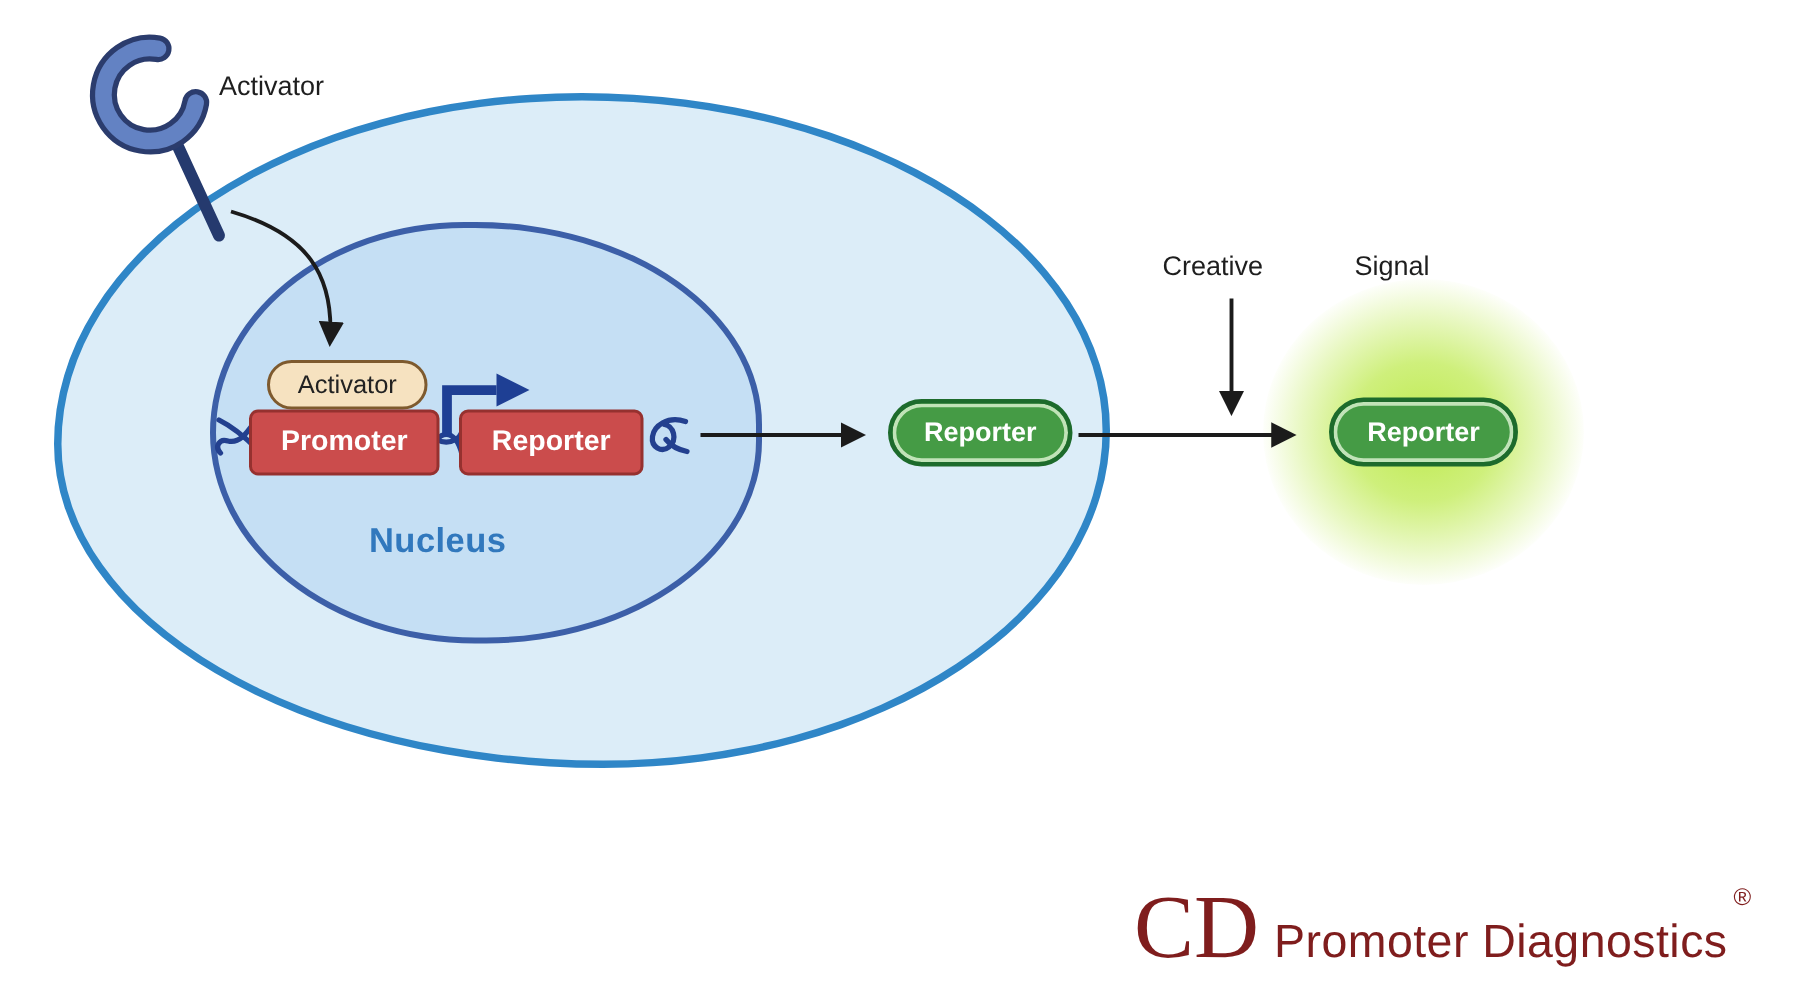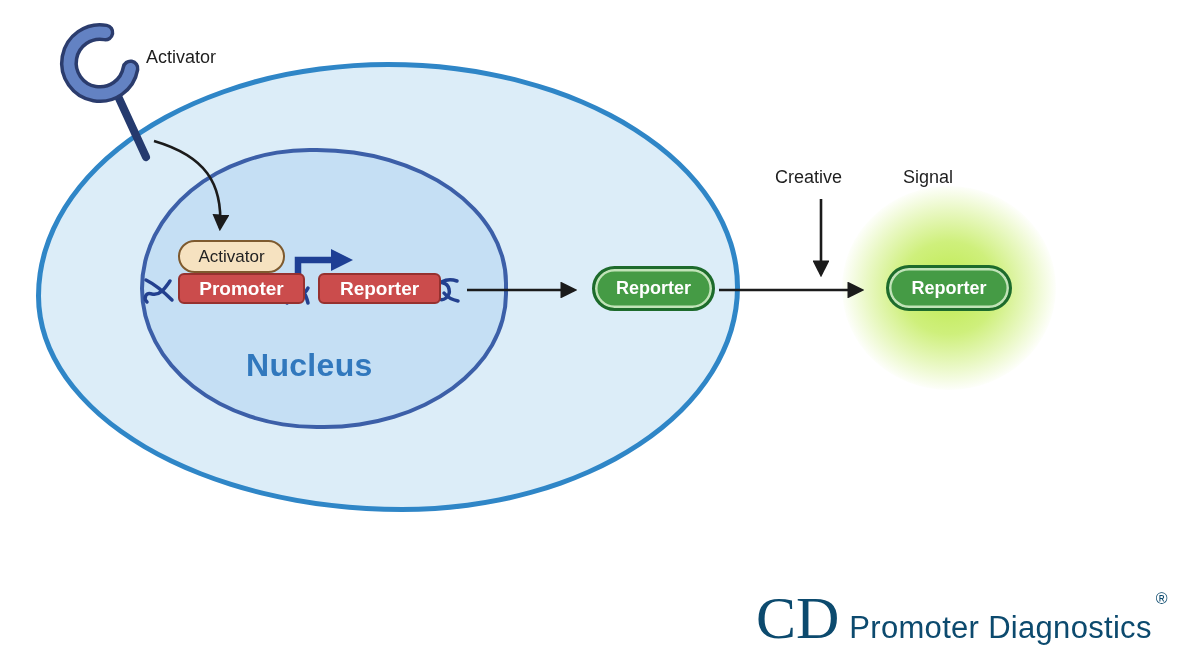--- a/index.html
+++ b/index.html
@@ -25,21 +25,21 @@
   .nucleus {
     left: 140px; top: 148px;
     width: 368px; height: 281px;
     background: #c5dff4;
     border: 4px solid #3c5fa8;
     border-radius: 47% 53% 51% 49% / 51% 49% 49% 51%;
     box-sizing: border-box;
   }
   .nucleus-label {
     left: 246px; top: 347px;
-    font-size: 32px; font-weight: bold;
+    font-size: 23px; font-weight: bold;
     color: #3178bd;
     letter-spacing: 0.3px;
   }
 
   
   .plain-label {
     color: #1e1e1e;
     font-size: 18px;
     white-space: nowrap;
   }
@@ -55,25 +55,25 @@
   }
   .activator {
     left: 178px; top: 240px;
     width: 107px; height: 33px;
     background: #f6e2c0;
     border: 2.5px solid #7e5a2e;
     border-radius: 17px;
     font-size: 17px; font-weight: 500; color: #222222; text-align: right;
   }
   .gene {
-    width: 127px; height: 31px;
+    width: 127px; height: 44px;
     background: #cb4c4c;
     border: 2.5px solid #96312f;
     border-radius: 6px;
-    color: #ffffff; font-size: 19px; font-weight: bold; margin-left: 12px;
+    color: #ffffff; font-size: 19px; font-weight: bold;
   }
   .gene-promoter { left: 166px; top: 273px; }
   .gene-reporter { left: 306px; top: 273px; width: 123px; }
   .reporter-protein {
     width: 123px; height: 45px;
     background: #459b45;
     border: 3px solid #1d6b2c;
     border-radius: 23px;
     box-shadow: inset 0 0 0 2.5px rgba(215, 240, 205, 0.85);
     color: #ffffff; font-size: 18px; font-weight: bold;
@@ -101,21 +101,21 @@
     font-size: 41px; font-weight: bold;
     color: #3277bd;
     letter-spacing: 0.5px;
   }
 
   
   .logo {
     left: 756px; top: 588px;
     display: flex;
     align-items: baseline;
-    color: #0c4a6e;
+    color: #7f1d1d;
   }
   .logo-cd {
     font-family: "Liberation Serif", serif;
     font-size: 60px;
     line-height: 1;
   }
   .logo-name {
     font-size: 31px;
     margin-left: 10px;
     letter-spacing: 0.3px;

